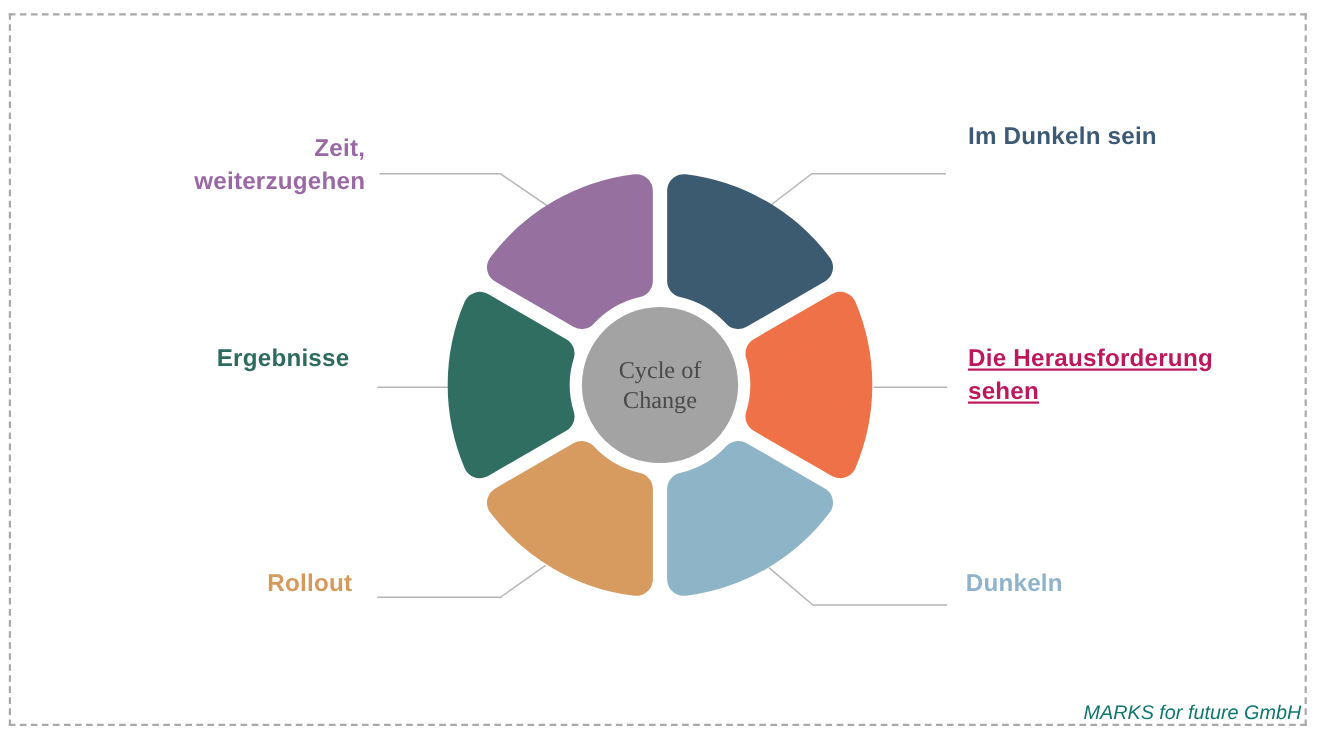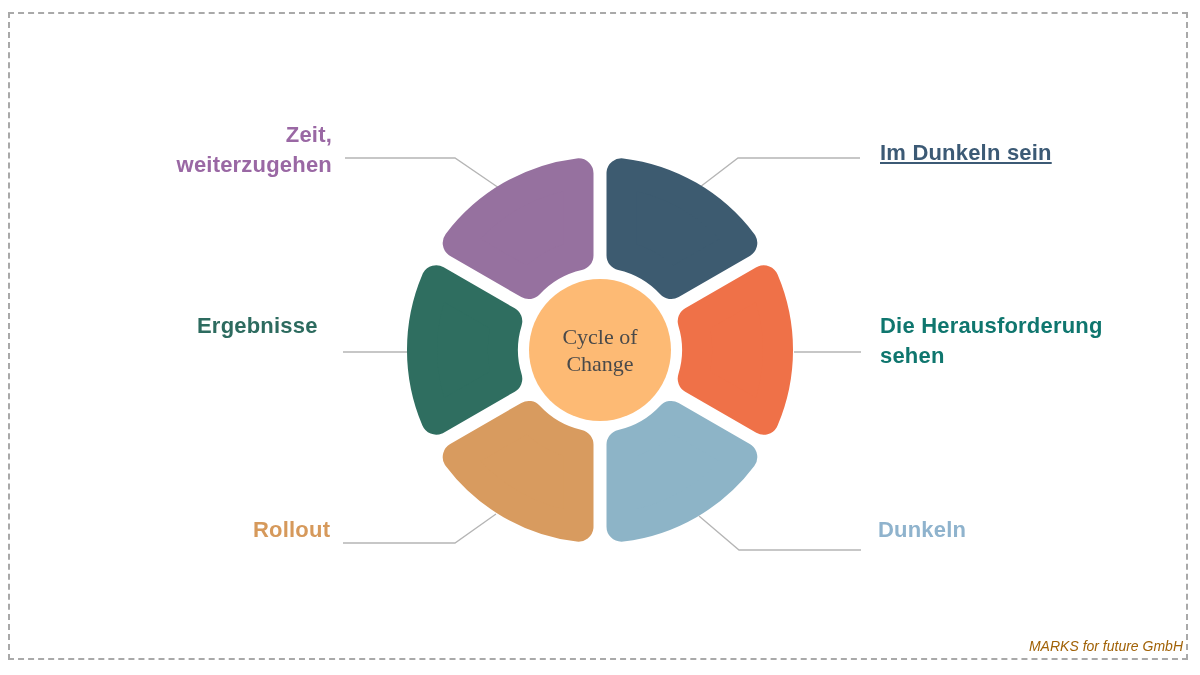--- a/index.html
+++ b/index.html
@@ -48,33 +48,33 @@
     white-space: pre-line;
   }
   .seg-label {
     position: absolute;
     font-weight: 700;
     font-size: 22px;
     line-height: 30px;
     white-space: pre-line;
     letter-spacing: 0.2px;
   }
-  .lbl-im-dunkeln        { left: 880px; top: 138px; text-decoration: underline; }
+  .lbl-im-dunkeln        { left: 880px; top: 109px; }
   .lbl-herausforderung   { left: 880px; top: 311px; }
   .lbl-loslegen          { left: 878px; top: 515px; }
   .lbl-rollout           { left: 243px; top: 515px; }
   .lbl-ergebnisse        { left: 197px; top: 311px; }
   .lbl-zeit              { right: 868px; top: 120px; text-align: right; }
   .credit {
     position: absolute;
     right: 17px;
     top: 638px;
     font-style: italic;
-    font-size: 14px;
-    color: #a16207;
+    font-size: 18px;
+    color: #0f766e;
   }
 </style>
 </head>
 <body>
 
 <div class="frame"></div>
 
 <svg class="diagram-svg" viewBox="0 0 1200 675">
     <polyline points="700,187 738,158 860,158" fill="none" stroke="#b5b5b5" stroke-width="1.3"></polyline>
     <polyline points="794,352 861,352" fill="none" stroke="#b5b5b5" stroke-width="1.3"></polyline>
@@ -83,27 +83,27 @@
     <polyline points="409,352 343,352" fill="none" stroke="#b5b5b5" stroke-width="1.3"></polyline>
     <polyline points="345,158 455,158 499,188" fill="none" stroke="#b5b5b5" stroke-width="1.3"></polyline>
     <path d="M 671.2,284.1 L 742.3,243.0 A 178 178 0 0 0 621.5,173.3 L 621.5,255.4 A 97 97 0 0 1 671.2,284.1 Z" fill="#3d5b70" stroke="#3d5b70" stroke-width="30" stroke-linejoin="round"></path>
     <path d="M 692.7,378.7 L 763.8,419.7 A 178 178 0 0 0 763.8,280.3 L 692.7,321.3 A 97 97 0 0 1 692.7,378.7 Z" fill="#ef7148" stroke="#ef7148" stroke-width="30" stroke-linejoin="round"></path>
     <path d="M 621.5,444.6 L 621.5,526.7 A 178 178 0 0 0 742.3,457.0 L 671.2,415.9 A 97 97 0 0 1 621.5,444.6 Z" fill="#8db4c7" stroke="#8db4c7" stroke-width="30" stroke-linejoin="round"></path>
     <path d="M 528.8,415.9 L 457.7,457.0 A 178 178 0 0 0 578.5,526.7 L 578.5,444.6 A 97 97 0 0 1 528.8,415.9 Z" fill="#d89b5f" stroke="#d89b5f" stroke-width="30" stroke-linejoin="round"></path>
     <path d="M 507.3,321.3 L 436.2,280.3 A 178 178 0 0 0 436.2,419.7 L 507.3,378.7 A 97 97 0 0 1 507.3,321.3 Z" fill="#2f6e60" stroke="#2f6e60" stroke-width="30" stroke-linejoin="round"></path>
     <path d="M 578.5,255.4 L 578.5,173.3 A 178 178 0 0 0 457.7,243.0 L 528.8,284.1 A 97 97 0 0 1 578.5,255.4 Z" fill="#96719f" stroke="#96719f" stroke-width="30" stroke-linejoin="round"></path>
   </svg>
 
-<div class="center-circle" style="background: #fdba74;">
+<div class="center-circle" style="background: #a3a3a3;">
   <div class="center-text">Cycle of
 Change</div>
 </div>
 
 <div class="seg-label lbl-im-dunkeln" style="color: rgb(60, 90, 117);">Im Dunkeln sein</div>
-<div class="seg-label lbl-herausforderung" style="color: #0f766e;">Die Herausforderung
+<div class="seg-label lbl-herausforderung" style="color: #be185d; text-decoration: underline;">Die Herausforderung
 sehen</div>
 <div class="seg-label lbl-loslegen" style="color: rgb(143, 179, 205);">Dunkeln</div>
-<div class="seg-label lbl-rollout" style="color: rgb(214, 153, 91); margin-left: 10px;">Rollout</div>
+<div class="seg-label lbl-rollout" style="color: rgb(214, 153, 91);">Rollout</div>
 <div class="seg-label lbl-ergebnisse" style="color: rgb(45, 107, 95);">Ergebnisse</div>
 <div class="seg-label lbl-zeit" style="color: rgb(154, 104, 164);">Zeit,
 weiterzugehen</div>
 
 <div class="credit">MARKS for future GmbH</div>
 
 </body></html>

